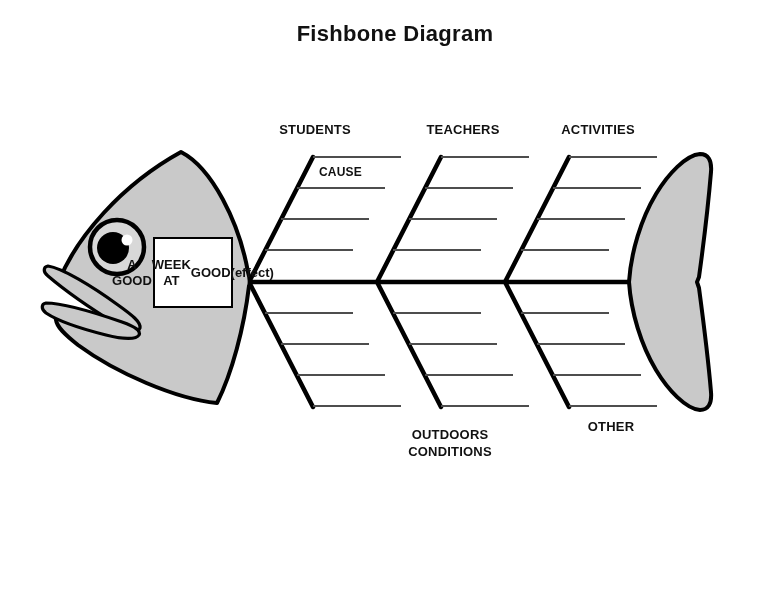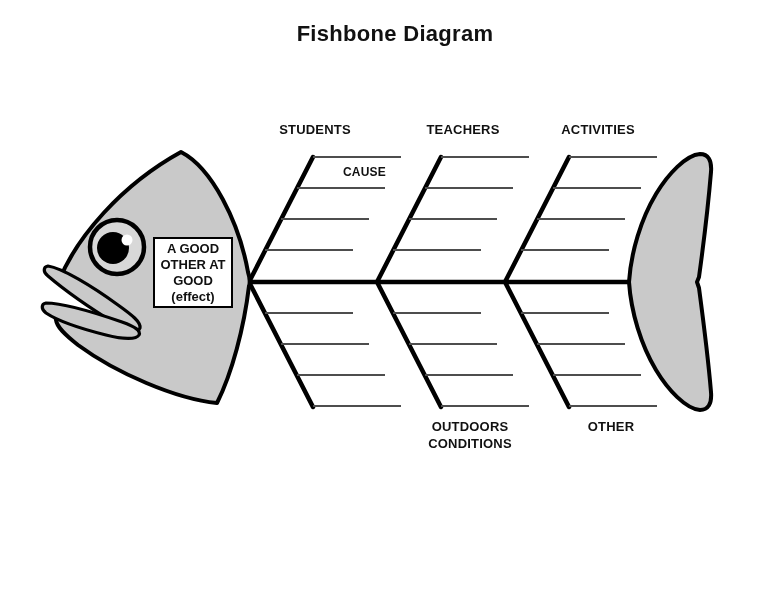--- a/index.html
+++ b/index.html
@@ -41,42 +41,41 @@
     text-align: center;
     line-height: 17px;
     letter-spacing: 0.2px;
   }
   .cat-top    { top: 121px; white-space: nowrap; }
   .cat-bottom { top: 418px; }
   .cat-students   { left: 315px; }
   .cat-teachers   { left: 463px; }
   .cat-activities { left: 598px; }
   .cat-campfacilities    { left: 318px; width: 90px;  }
-  .cat-outdoorsconditions{ left: 470px; width: 100px; }
+  .cat-outdoorsconditions{ left: 450px; width: 100px; margin-top: 8px; }
   .cat-other             { left: 611px; white-space: nowrap; text-align: right; }
   .cause-label {
     position: absolute;
     left: 319px;
     top: 165px;
     font-size: 12px;
     font-weight: bold;
     letter-spacing: 0.2px;
-    margin-left: 24px;
   }
   .effect-box {
     position: absolute;
     left: 153px;
     top: 237px;
     width: 80px;
     height: 71px;
     background: var(--box-bg, #ffffff);
     border: 2px solid var(--outline, #000000);
     box-sizing: border-box;
     display: flex;
-    flex-direction: column;
+    flex-direction: row;
     align-items: center;
     justify-content: center;
     font-size: 13px;
     font-weight: bold;
     line-height: 16px;
     text-align: center;
   }
   
   .fish-body {
     fill: var(--fish-fill, #c9c9c9);
@@ -207,21 +206,21 @@
              C 82,329 58,321 46,313
              C 41,309 41,304 46,303 Z"></path>
 
     <circle class="eye-ball" cx="117" cy="247" r="27"></circle>
     <circle class="pupil" cx="113" cy="248" r="16"></circle>
     <circle class="highlight" cx="127" cy="240" r="5.5"></circle>
   </svg>
 
   <div class="effect-box">
     <span>A GOOD</span>
-    <span>OTHER AT</span>
+    <span>WEEK AT</span>
     <span>GOOD</span>
     <span>(effect)</span>
   </div>
 
   <div class="cause-label">CAUSE</div>
 
   <div class="cat-label cat-top cat-students">STUDENTS</div>
   <div class="cat-label cat-top cat-teachers">TEACHERS</div>
   <div class="cat-label cat-top cat-activities">ACTIVITIES</div>
 

